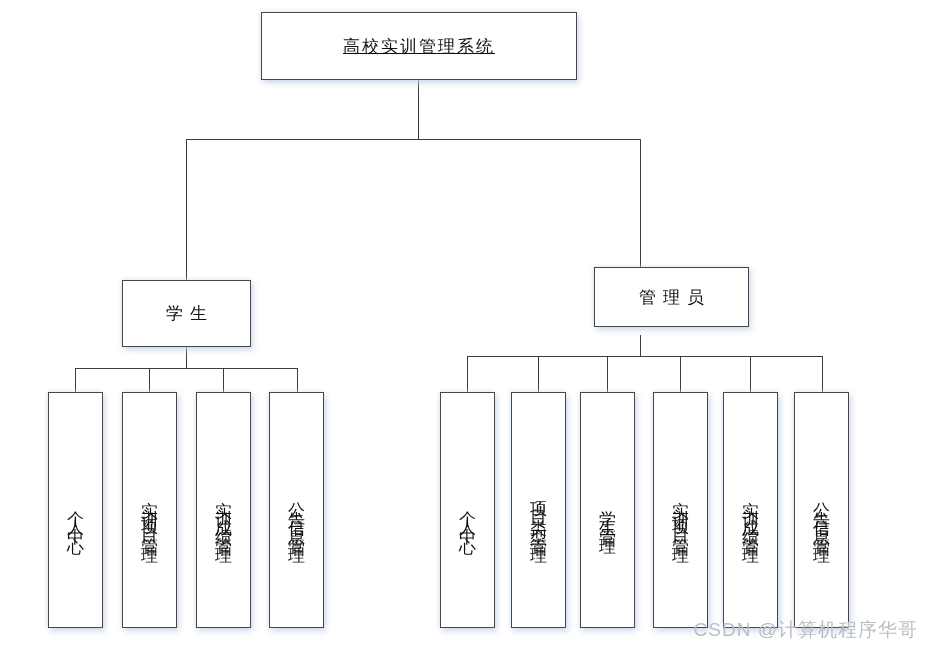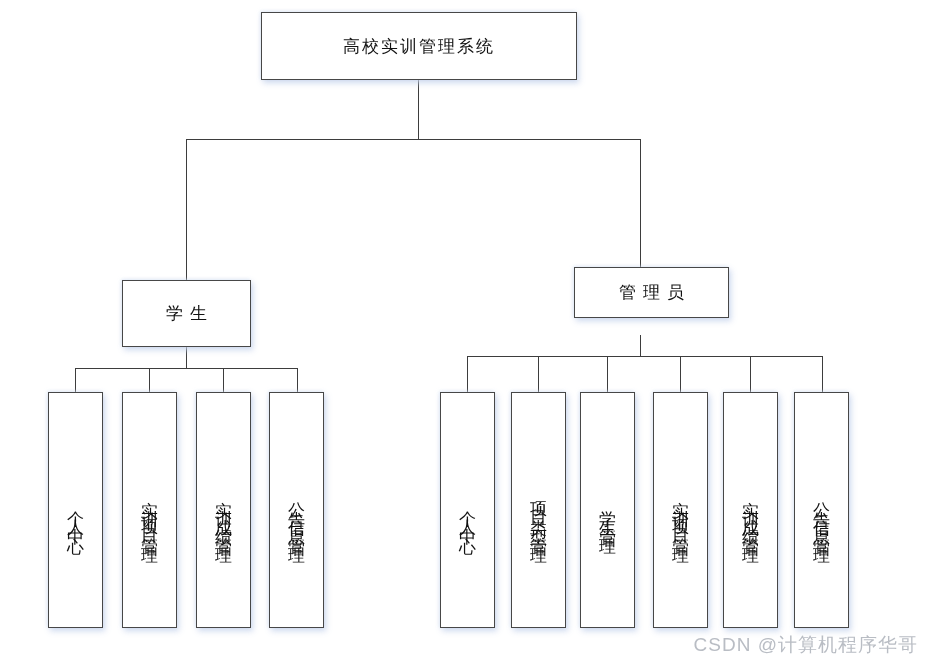--- a/index.html
+++ b/index.html
@@ -22,27 +22,27 @@
     border: 1px solid #474747;
     box-shadow: 2px 3px 6px rgba(196, 210, 235, 0.85), -1px -1px 3px rgba(210, 222, 242, 0.55);
     display: flex;
     align-items: center;
     justify-content: center;
     box-sizing: border-box;
     text-align: center;
   }
   .node-root {
     left: 261px; top: 12px; width: 316px; height: 68px;
-    font-size: 17px; letter-spacing: 2px;
+    font-size: 17px; letter-spacing: 2px; text-decoration: underline;
   }
   .node-branch {
     font-size: 17px; letter-spacing: 7px;
   }
   .node-student { left: 122px; top: 280px; width: 129px; height: 67px; text-align: right; }
-  .node-admin   { left: 574px; top: 267px; width: 155px; height: 51px; }
+  .node-admin   { left: 594px; top: 267px; width: 155px; height: 60px; }
   .node-branch .lbl { margin-right: -7px; } 
   .leaf {
     width: 55px; top: 392px; height: 236px;
   }
   .leaf .vtext {
     writing-mode: vertical-rl;
     text-orientation: upright;
     font-size: 17px;
     letter-spacing: 9px;
     line-height: 1;
@@ -53,21 +53,21 @@
   .a4 { left: 653px; } .a5 { left: 723px; } .a6 { left: 794px; }
   .line {
     position: absolute;
     background: #3d3d3d;
   }
   .vl { width: 1px; }
   .hl { height: 1px; }
   .watermark {
     position: absolute;
     right: 9px;
-    bottom: 2px;
+    bottom: 17px;
     font-family: "Liberation Sans", "DejaVu Sans", sans-serif;
     font-size: 19px;
     color: #b9bdc4;
     letter-spacing: 1px;
     white-space: nowrap;
   }
 </style>
 </head>
 <body>
 

